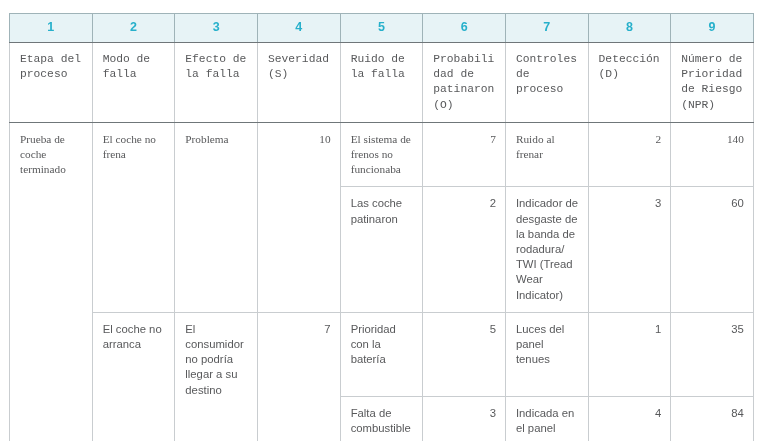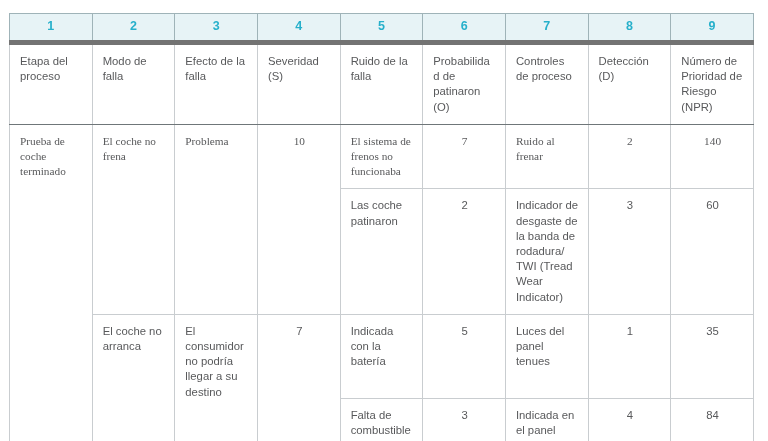--- a/index.html
+++ b/index.html
@@ -54,28 +54,29 @@
     padding: 5px 2px;
     height: 29px;
     color: #27b0cb;
     font-size: 12.5px;
     font-weight: bold;
     border: 1px solid #9fb3b8;
     border-bottom: 1px solid #6f7679;
   }
 
   table.fmea tbody tr.labels td {
-    border-top: 5px solid #737373;
+    border-top: 1px solid #737373;
     border-bottom: 1px solid #6f7679;
     height: 50px;
     vertical-align: top;
+    font-family: Liberation Mono, monospace;
   }
 
   td.num {
-    text-align: center;
+    text-align: right;
     padding-left: 2px;
     padding-right: 2px;
     margin-top: 31px;
   }
 
   td.merged { vertical-align: top; }
 
   
   table.fmea { border: 1px solid #6f7679; }
 </style>
@@ -140,21 +141,21 @@
         <td class="num">2</td>
         <td>Indicador de desgaste de la banda de rodadura/ TWI (Tread Wear Indicator)</td>
         <td class="num">3</td>
         <td class="num">60</td>
       </tr>
 
       <tr style="height: 84px;">
         <td class="merged" rowspan="2">El coche no arranca</td>
         <td class="merged" rowspan="2">El consumidor no podría llegar a su destino</td>
         <td class="merged num" rowspan="2">7</td>
-        <td>Indicada con la batería</td>
+        <td>Prioridad con la batería</td>
         <td class="num">5</td>
         <td>Luces del panel tenues</td>
         <td class="num">1</td>
         <td class="num">35</td>
       </tr>
 
       <tr style="height: 62px;">
         <td>Falta de combustible</td>
         <td class="num">3</td>
         <td>Indicada en el panel</td>

